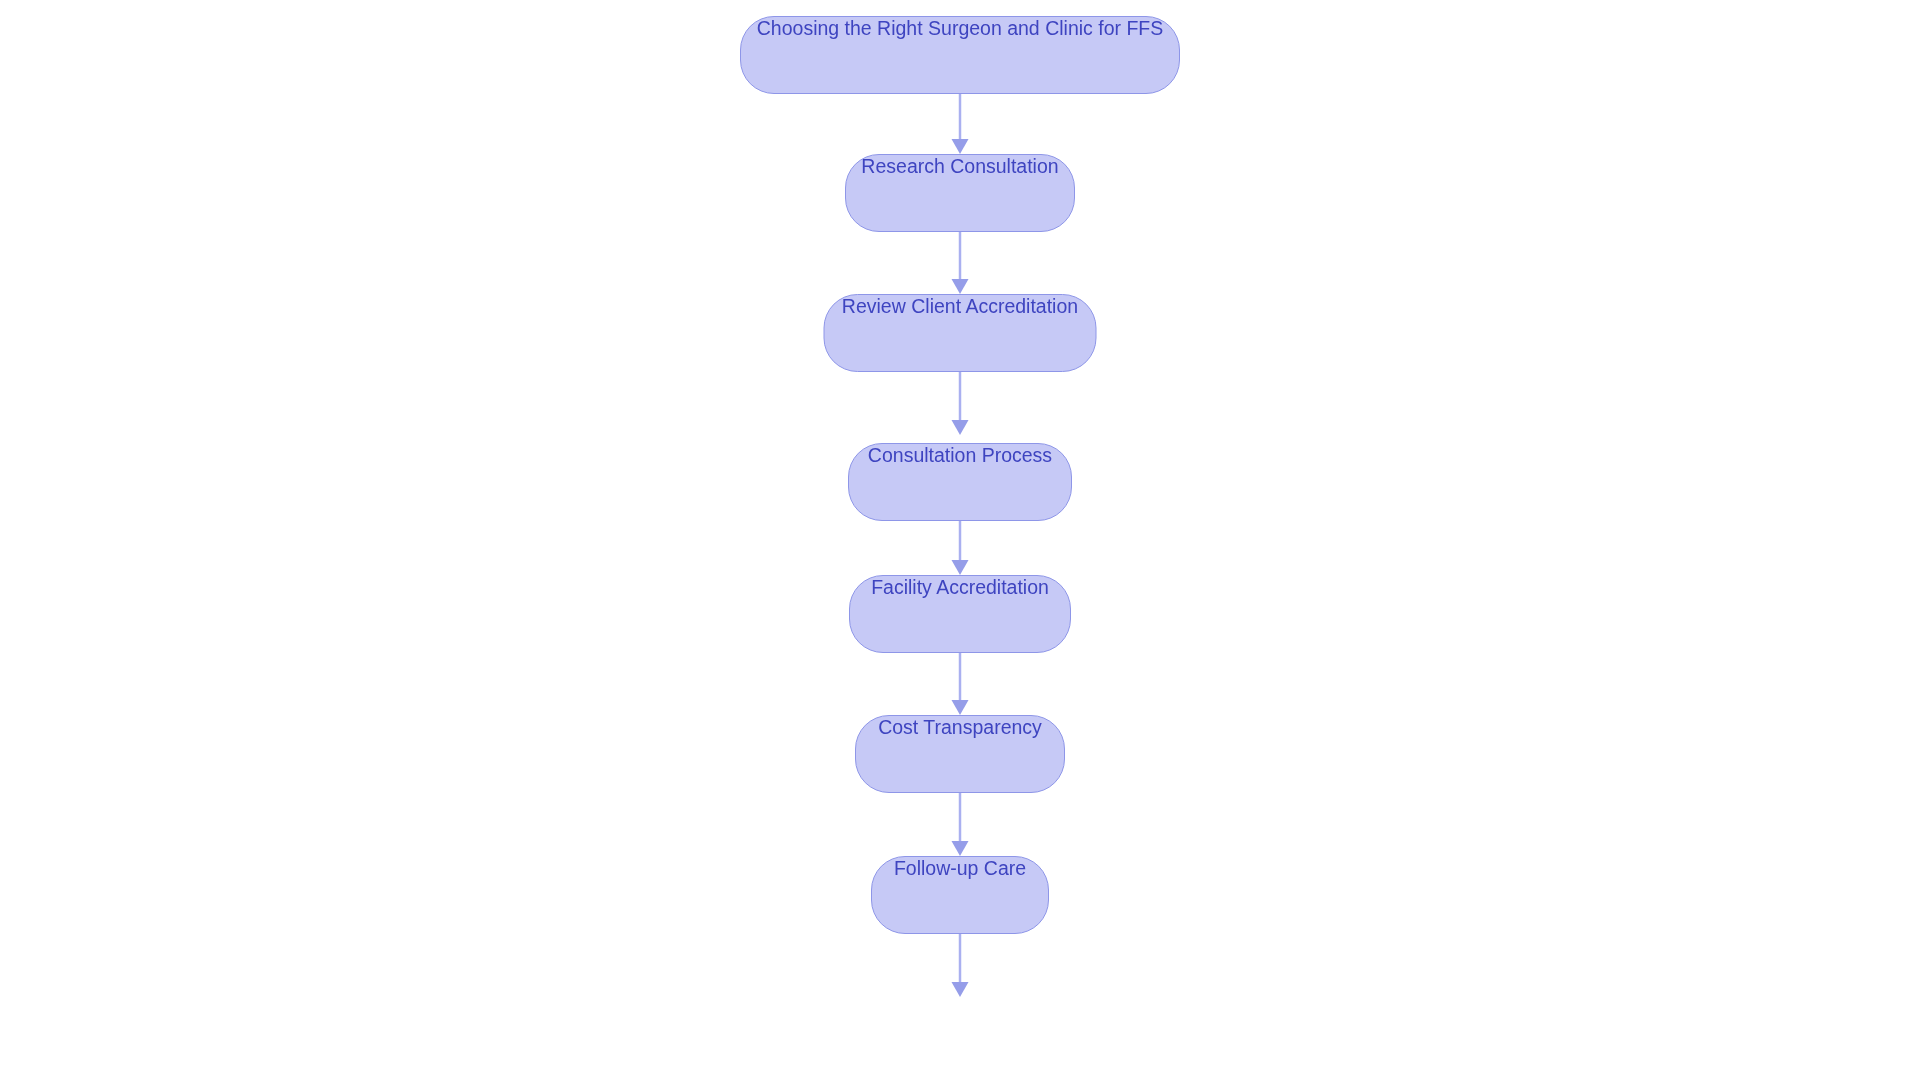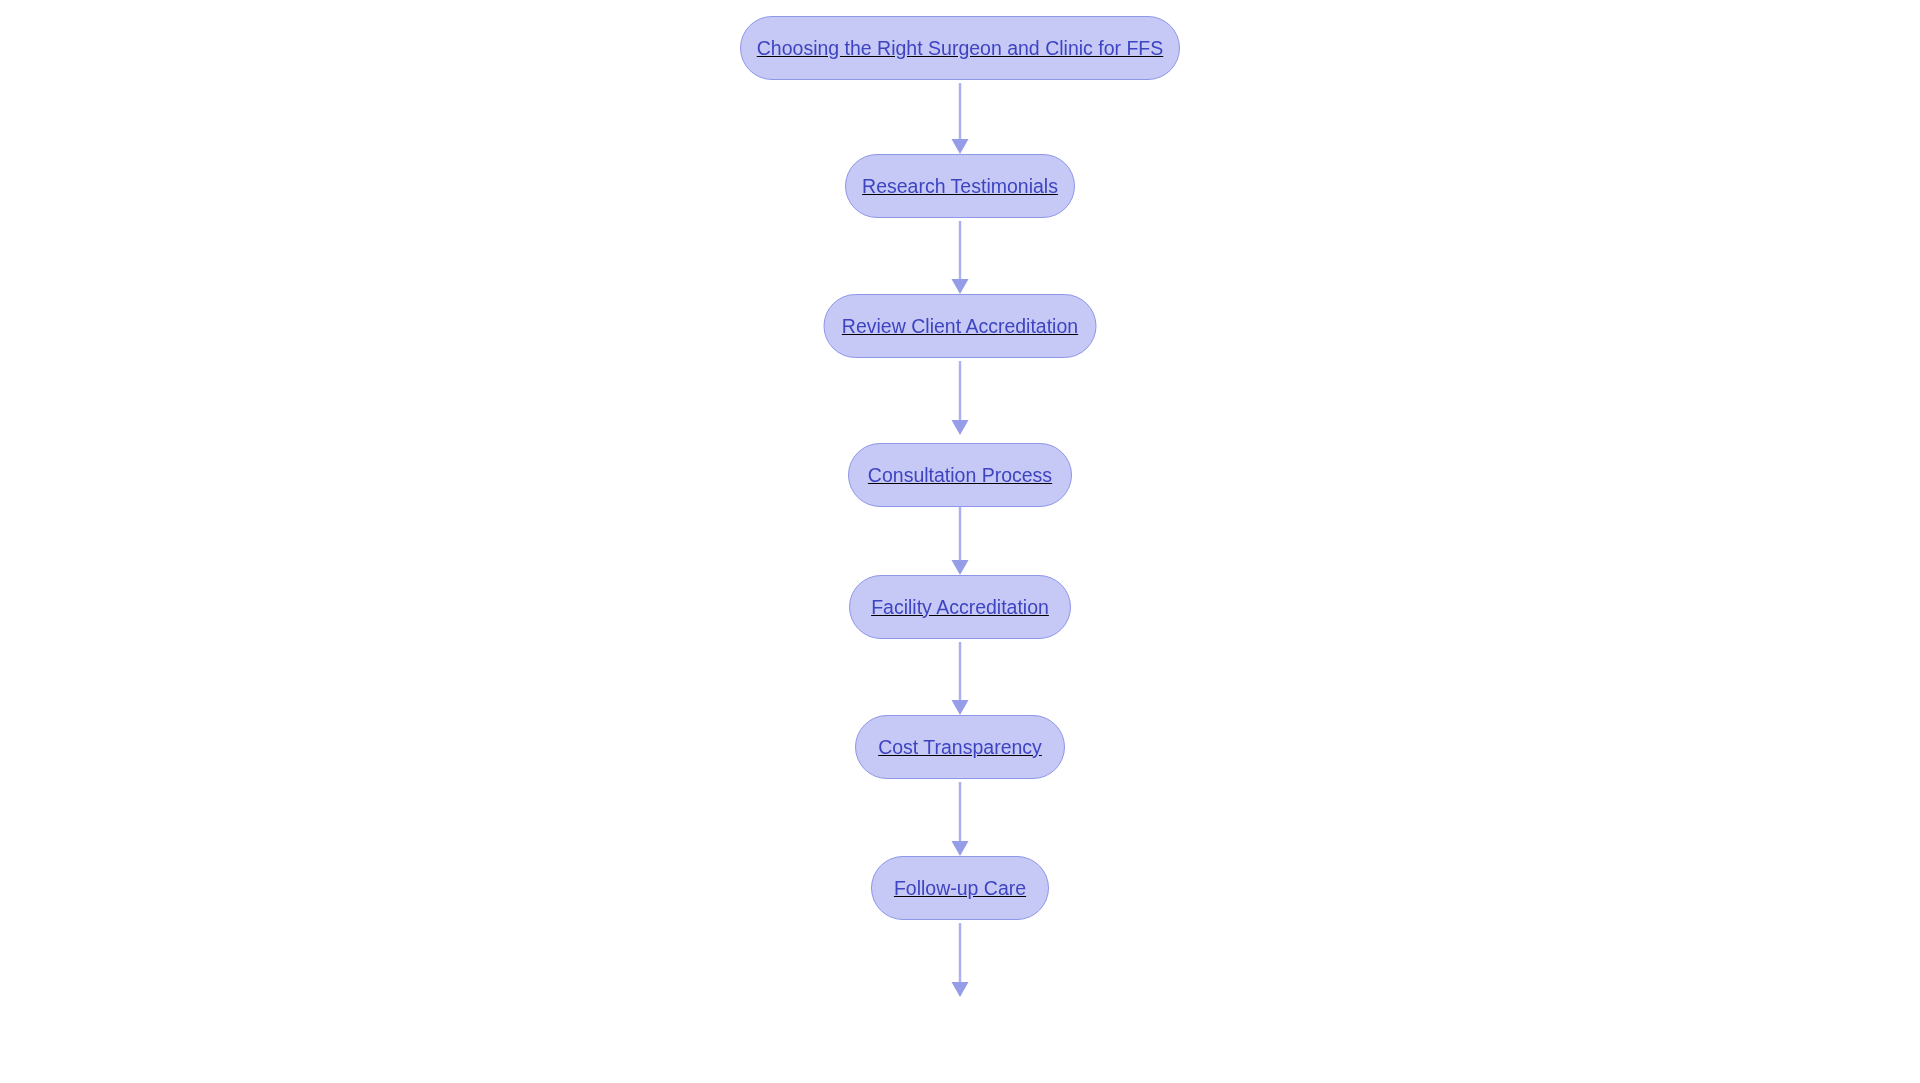--- a/index.html
+++ b/index.html
@@ -38,28 +38,26 @@
     stroke: var(--arrow-line);
     stroke-width: 2.5;
   }
   .arrow-head {
     fill: var(--arrow-head);
   }
   .node {
     position: absolute;
     left: 50%;
     transform: translateX(-50%);
-    height: 64px;
+    height: 78px;
     border-radius: 34px;
     background: var(--node-fill);
     border: 1.5px solid var(--node-border);
     display: flex;
-    align-items: center;
     justify-content: center;
-    text-decoration: underline;
   }
   .node-label {
     color: var(--node-text);
     font-size: 19.5px;
     white-space: nowrap;
     text-align: center;
   }
 </style>
 </head>
 <body>
@@ -95,21 +93,21 @@
       <line class="arrow-line" x1="960" y1="923" x2="960" y2="983"></line>
       <polygon class="arrow-head" points="951.5,982 968.5,982 960,997"></polygon>
     </g>
   </svg>
 
   <div class="node" style="top:16px; width:440px">
     <span class="node-label">Choosing the Right Surgeon and Clinic for FFS</span>
   </div>
 
   <div class="node" style="top:154px; width:230px">
-    <span class="node-label">Research Testimonials</span>
+    <span class="node-label">Research Consultation</span>
   </div>
 
   <div class="node" style="top:294px; width:273px">
     <span class="node-label">Review Client Accreditation</span>
   </div>
 
   <div class="node" style="top:443px; width:224px">
     <span class="node-label">Consultation Process</span>
   </div>
 

